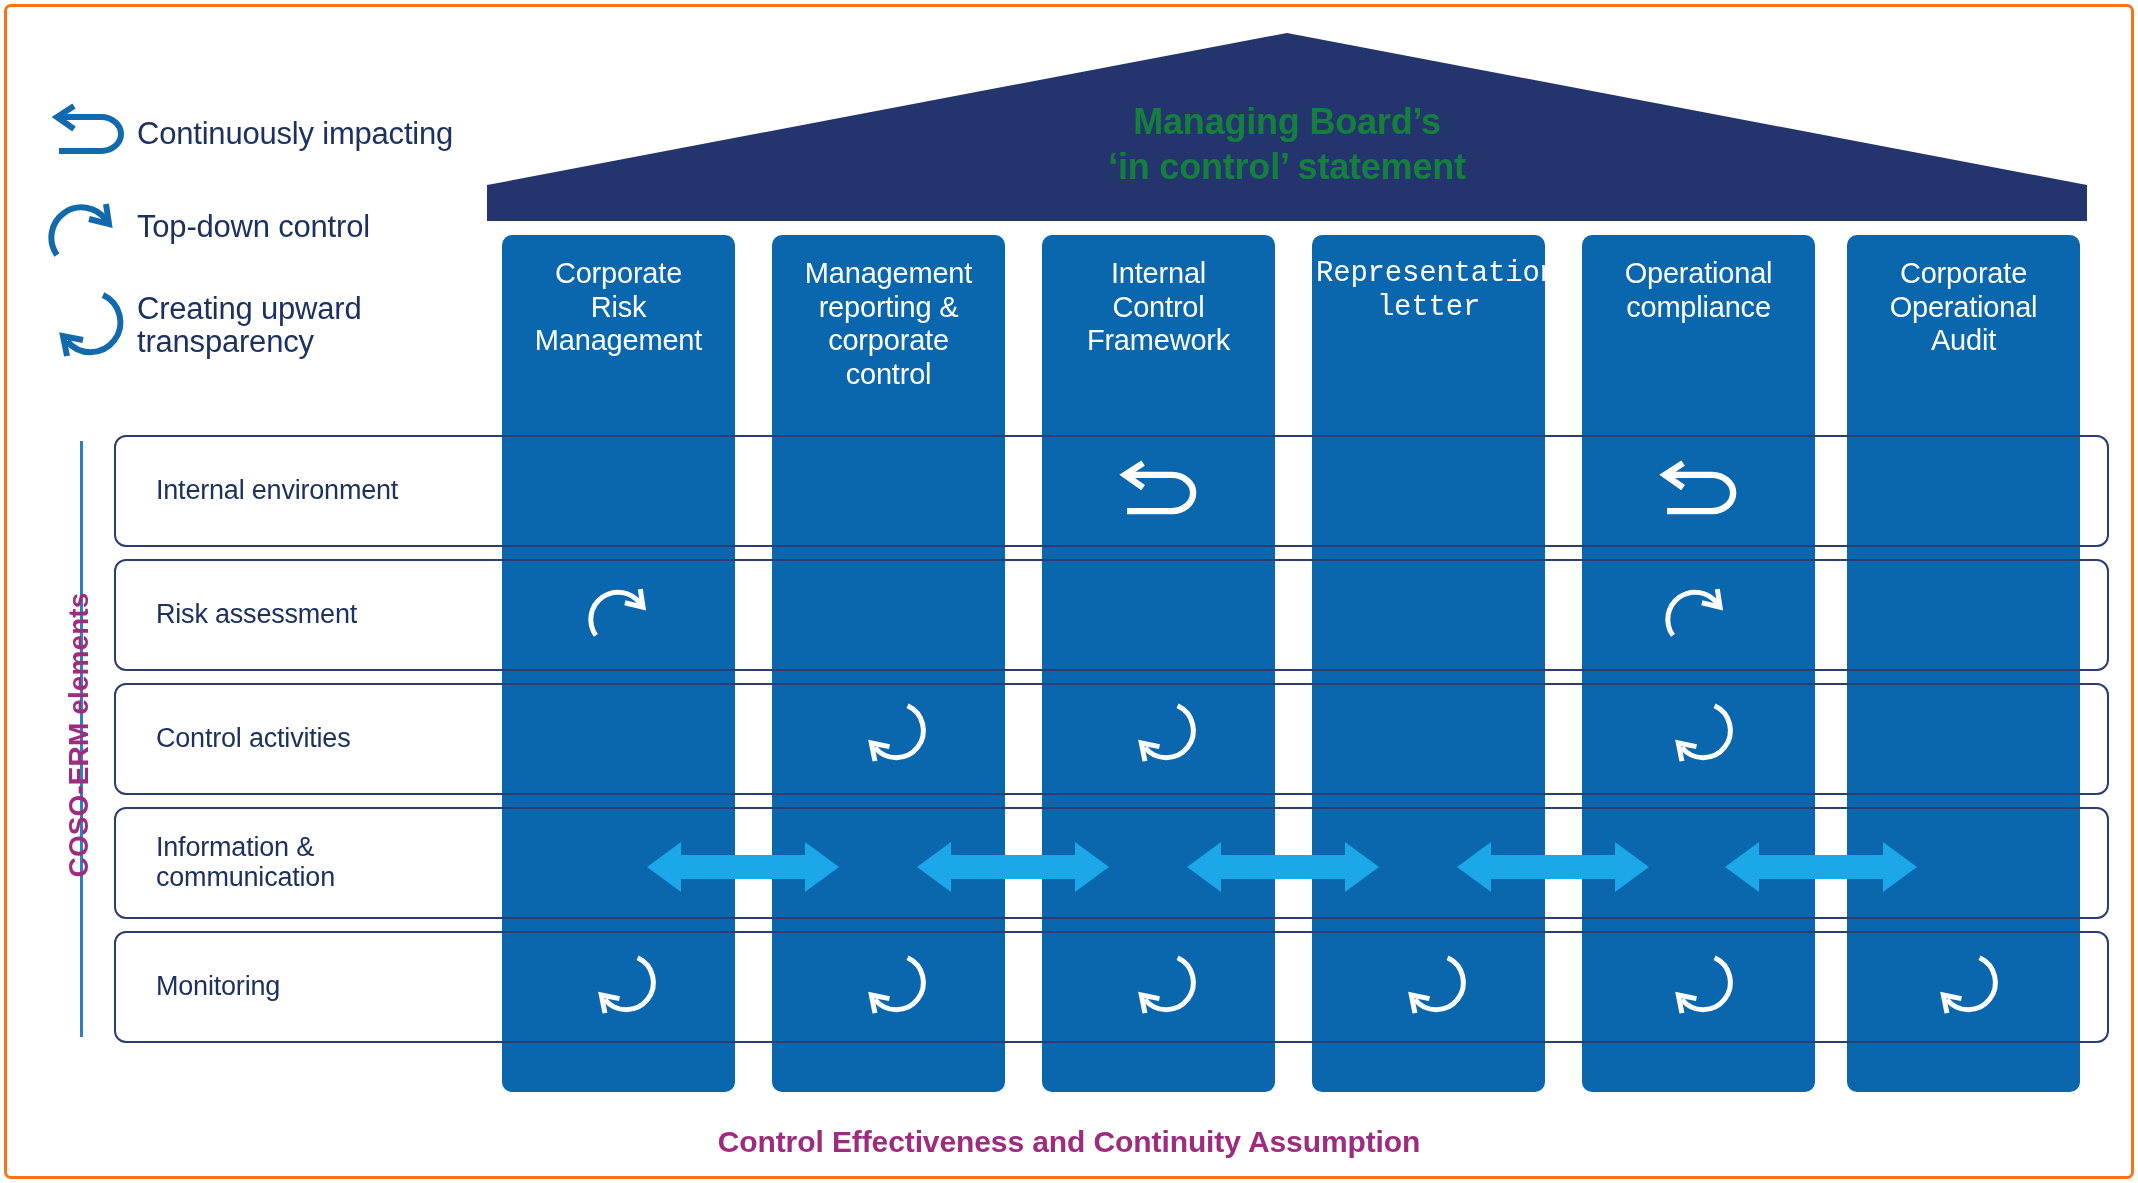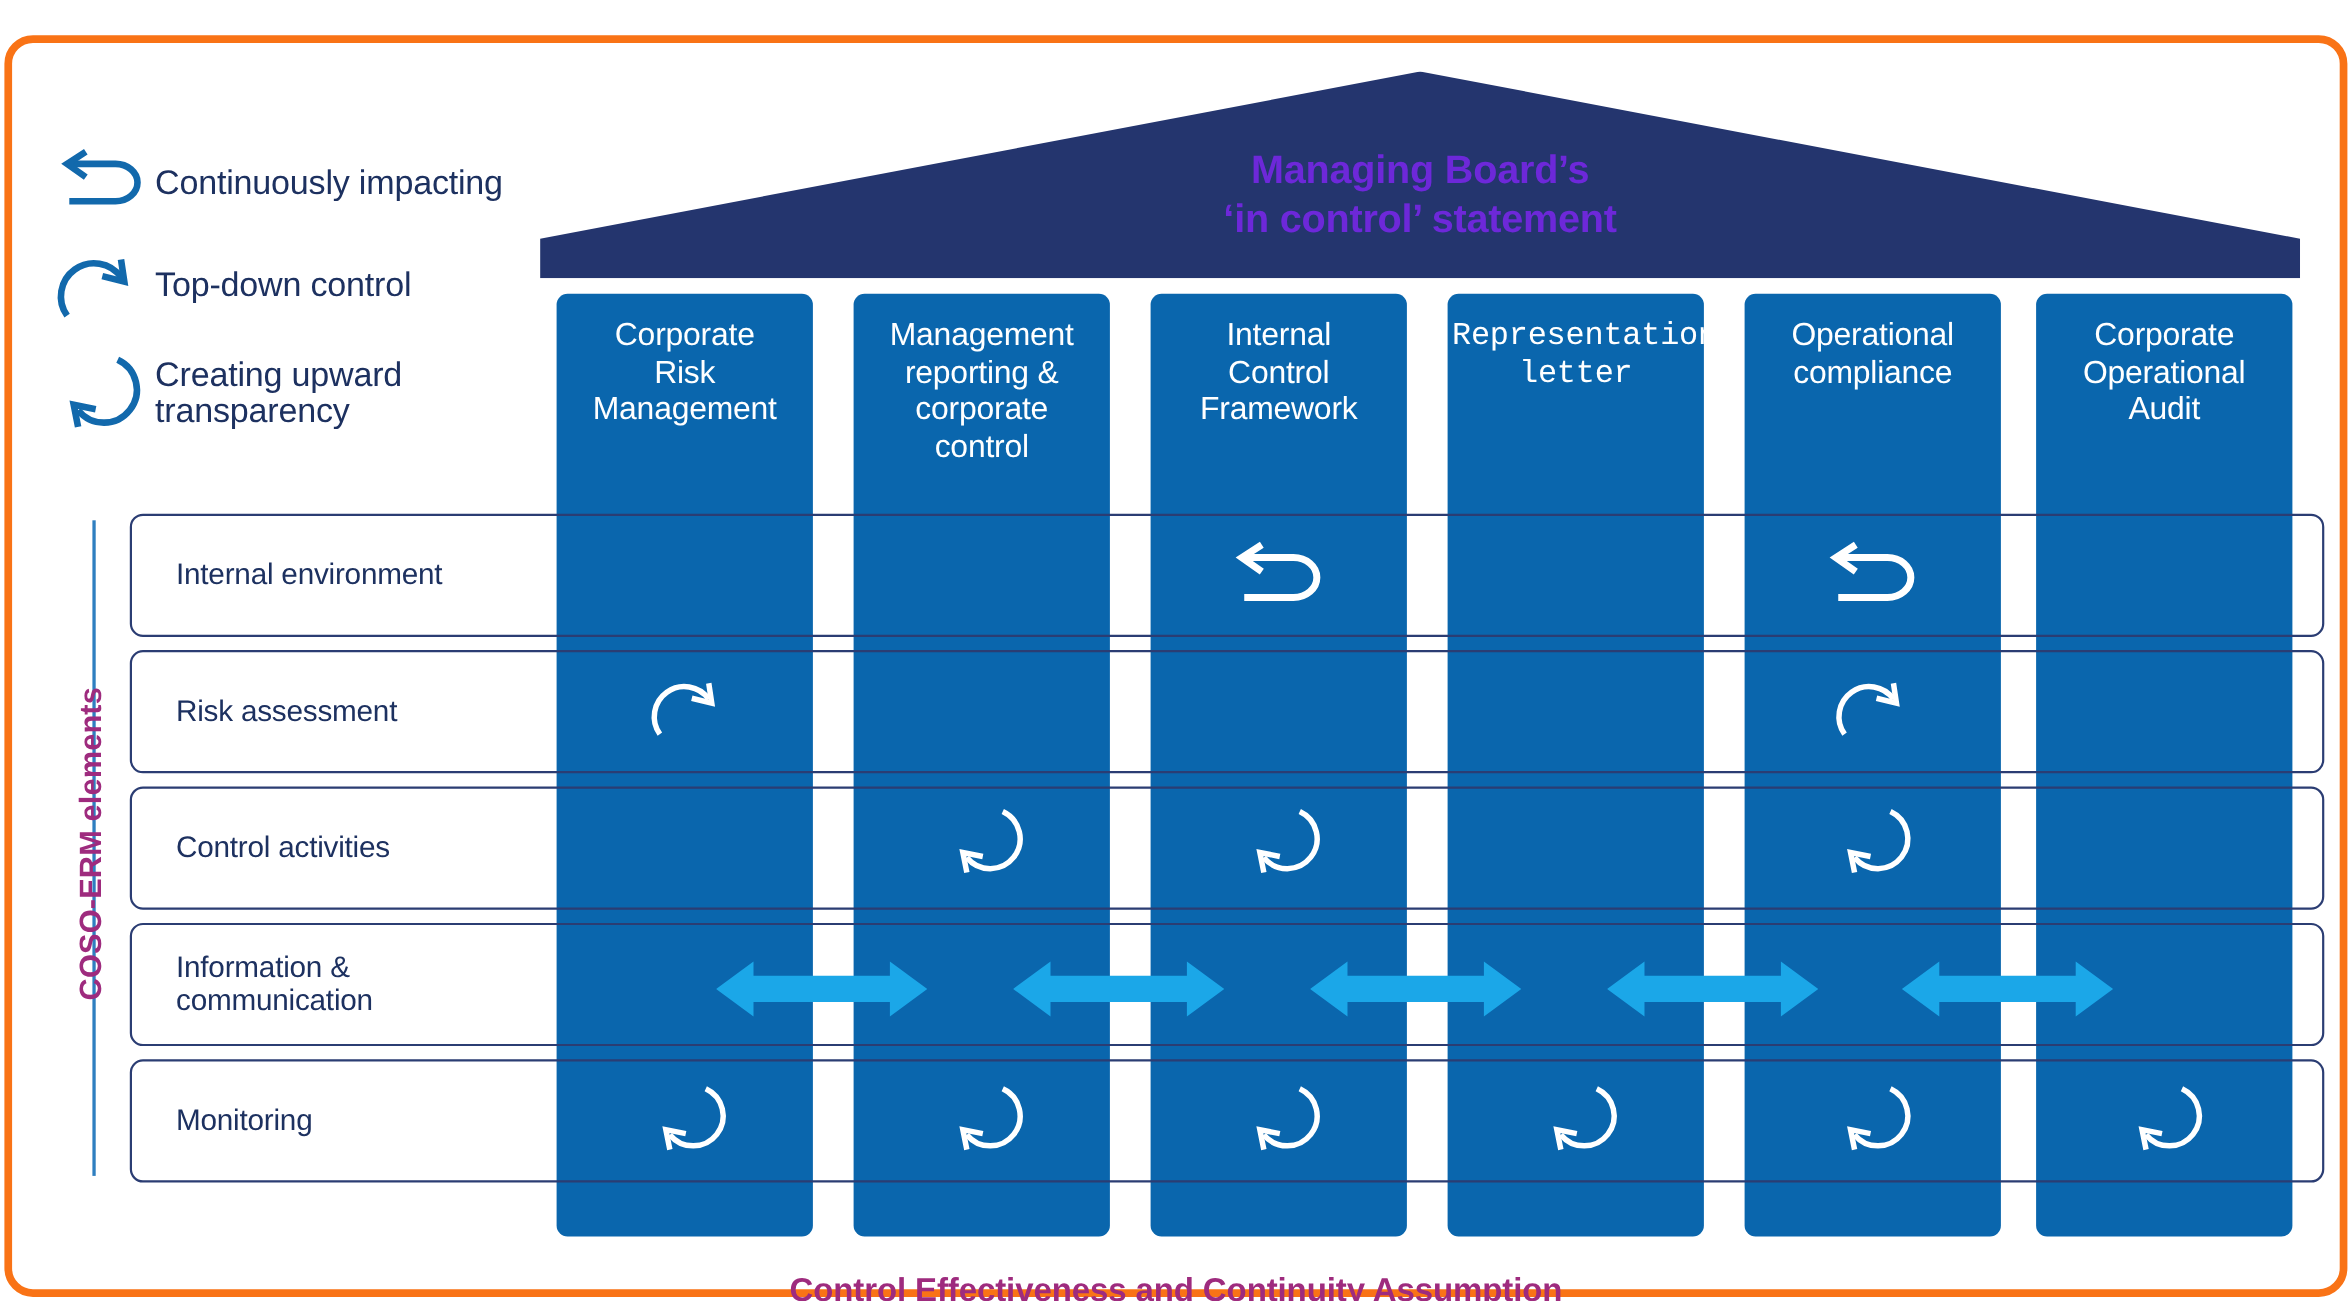--- a/index.html
+++ b/index.html
@@ -4,41 +4,40 @@
 <style>
   * { margin:0; padding:0; box-sizing:border-box; }
   html,body { background:#ffffff; }
   body {
     width:2138px; height:1183px;
     font-family:"Liberation Sans", sans-serif;
     position:relative; overflow:hidden;
   }
   #frame {
     position:absolute; inset:4px;
-    border:7px solid #f97316;
-    border-radius:26px;
+    border:3px solid #f97316;
+    border-radius:7px;
     background:#ffffff;
-    margin-top:28px;
   }
   .stage { position:absolute; inset:0; }
 
   
   #legend { position:absolute; left:38px; top:96px; width:420px; }
   .legend-row { display:flex; align-items:center; margin-bottom:26px; }
   .legend-icon { width:92px; flex:0 0 92px; display:flex; align-items:center; justify-content:flex-start; }
   .legend-label {
     font-size:31px; line-height:1.08; color:#1d3160;
     font-family:"Liberation Sans", sans-serif; letter-spacing:-0.2px;
   }
 
   
   #roof { position:absolute; left:480px; top:26px; width:1600px; height:188px; }
   #roof-title {
     position:absolute; left:480px; top:92px; width:1600px;
-    text-align:center; color:#6d28d9; font-weight:bold;
+    text-align:center; color:#15803d; font-weight:bold;
     font-size:36px; line-height:1.26; letter-spacing:-0.2px;
     pointer-events:none;
   }
 
   
   #pillars { position:absolute; left:0; top:0; width:100%; height:100%; }
   .pillar {
     position:absolute; top:228px; height:857px;
     background:#0a66ad; border-radius:10px;
   }

